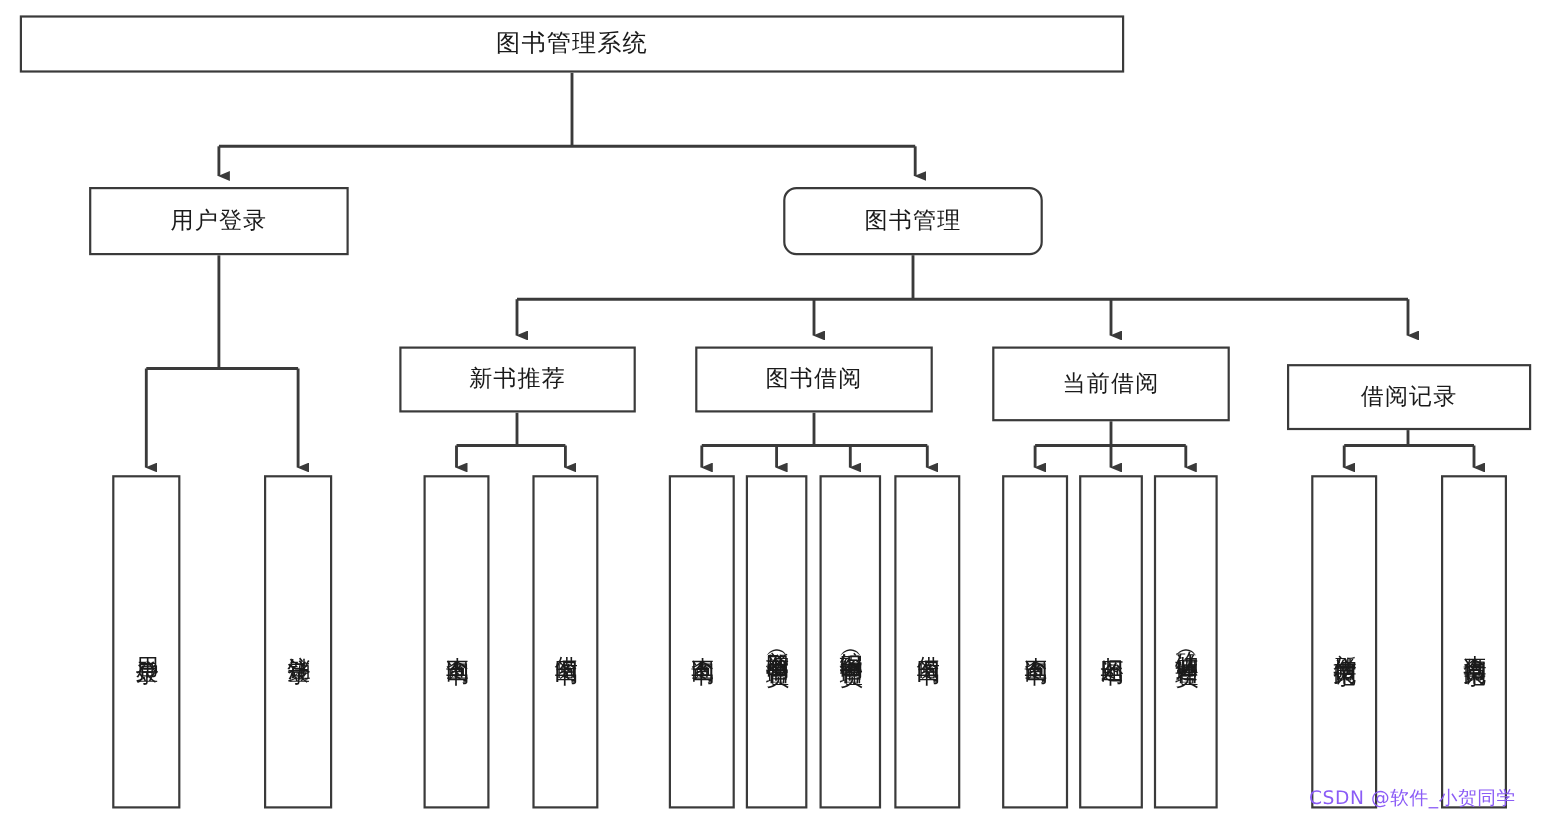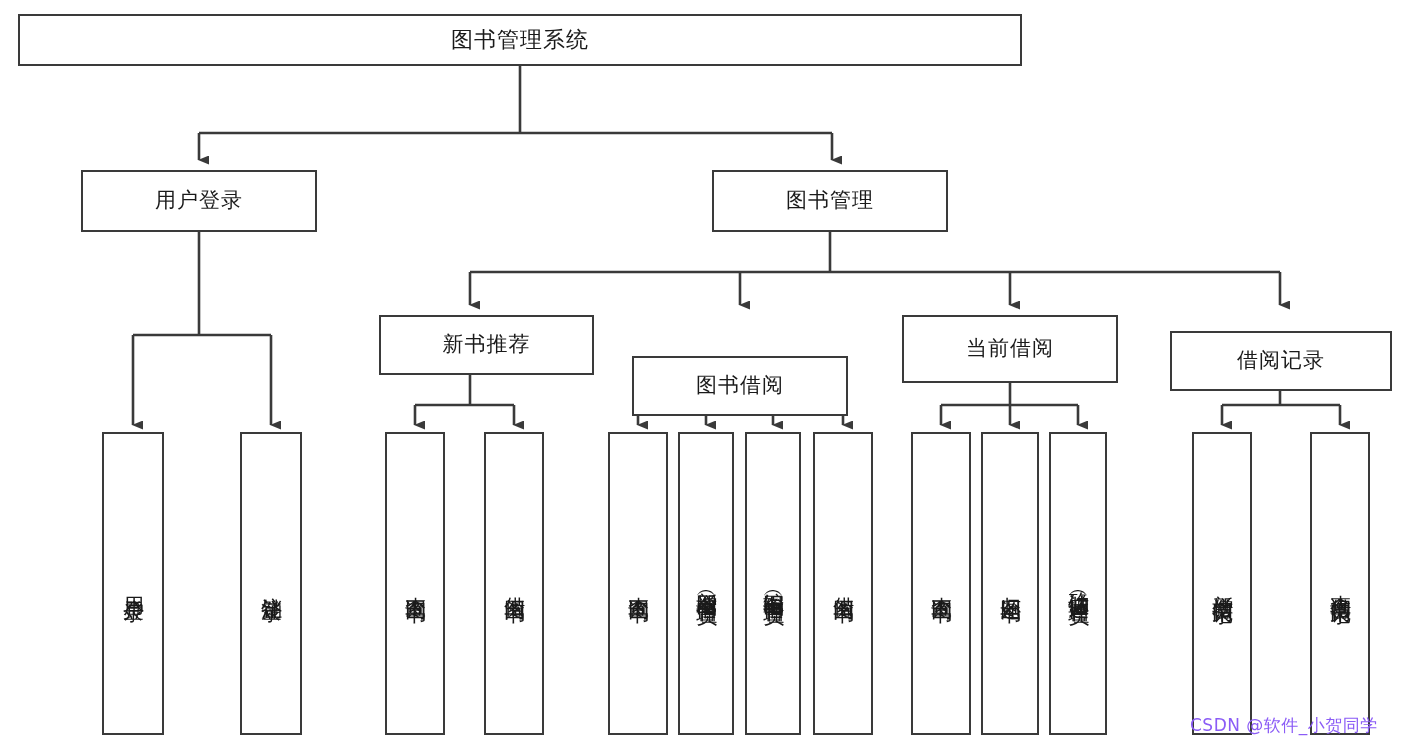--- a/index.html
+++ b/index.html
@@ -121,28 +121,28 @@
     </g>
   </svg>
 
   <div class="node root h" style="left:18px; top:14px; width:1004px; height:52px;">
     <span>图书管理系统</span>
   </div>
 
   <div class="node h" style="left:81px; top:170px; width:236px; height:62px;">
     <span>用户登录</span>
   </div>
-  <div class="node h" style="left:712px; top:170px; width:236px; height:62px;">
+  <div class="node h" style="left:712px; top:170px; width:236px; height:62px;border-radius:12px;">
     <span>图书管理</span>
   </div>
 
-  <div class="node h" style="left:379px; top:315px; width:215px; height:60px;">
+  <div class="node h" style="left:363px; top:315px; width:215px; height:60px;">
     <span>新书推荐</span>
   </div>
-  <div class="node h" style="left:632px; top:315px; width:216px; height:60px;margin-top:41px;">
+  <div class="node h" style="left:632px; top:315px; width:216px; height:60px;">
     <span>图书借阅</span>
   </div>
   <div class="node h" style="left:902px; top:315px; width:216px; height:68px;">
     <span>当前借阅</span>
   </div>
   <div class="node h" style="left:1170px; top:331px; width:222px; height:60px;">
     <span>借阅记录</span>
   </div>
 
   <div class="node leaf" style="left:102px; top:432px; width:62px; height:303px;">

